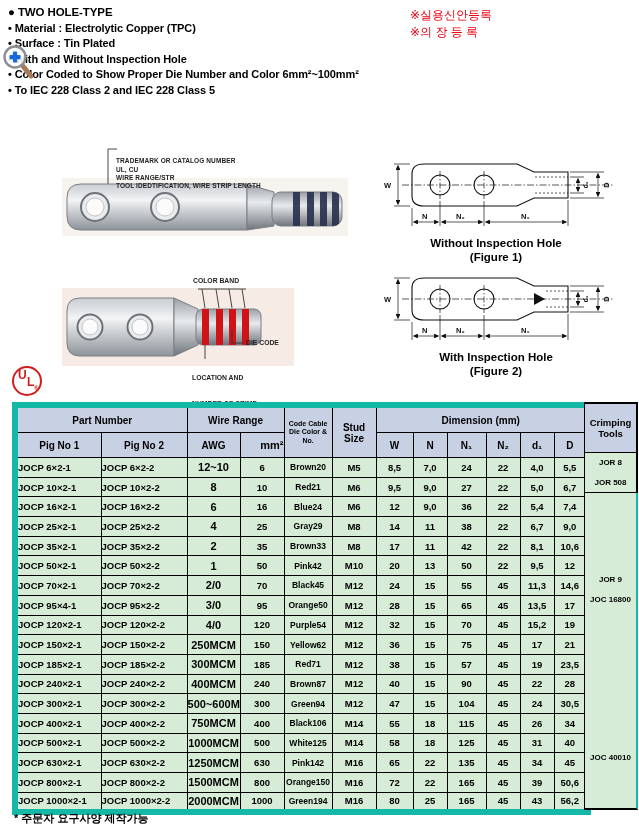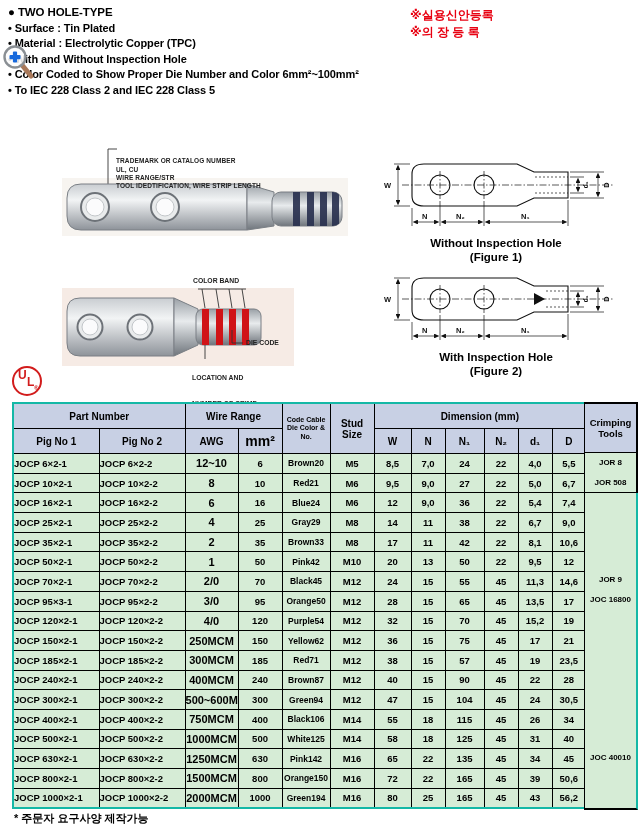--- a/index.html
+++ b/index.html
@@ -5,42 +5,42 @@
   html,body{margin:0;padding:0;}
   body{
     width:639px;height:835px;position:relative;background:#ffffff;
     font-family:"Liberation Sans","DejaVu Sans",sans-serif;color:#000;overflow:hidden;
   }
   .abs{position:absolute;}
   
   .top-text{left:8px;top:5px;font-size:11px;font-weight:bold;line-height:15.6px;letter-spacing:-0.1px;}
   .top-title{font-size:11.5px;}
   
-  .reg{left:410px;top:7px;color:#e80011;font-weight:bold;font-size:12px;line-height:17px;}
+  .reg{left:410px;top:7px;color:#e80011;font-weight:normal;font-size:12px;line-height:17px;}
   
   .anno{font-size:6.5px;line-height:8.2px;font-weight:bold;color:#222;letter-spacing:0.1px;white-space:pre;}
   .anno2{font-size:6.8px;line-height:8.6px;font-weight:bold;color:#222;white-space:pre;}
   
   .figcap{width:248px;text-align:center;font-weight:bold;font-size:11.5px;line-height:14px;}
   
   .ul-logo{left:12px;top:366px;width:26px;height:26px;border:2.5px solid #d21c1c;border-radius:50%;}
   .ul-logo span{position:absolute;color:#d21c1c;font-weight:bold;}
   .ul-u{left:4px;top:0px;font-size:12px;}
   .ul-l{left:13px;top:7px;font-size:12px;}
   .ul-r{left:20px;top:17px;font-size:6px;}
   
   .tablewrap{left:12px;top:402px;width:618px;height:410px;}
-  table{border-collapse:collapse;table-layout:fixed;width:573px;border:2px solid #14b8a6;}
+  table{border-collapse:collapse;table-layout:fixed;width:573px;border:6px solid #14b8a6;}
   th,td{border:1px solid #000;padding:0;overflow:hidden;white-space:nowrap;}
   thead th{background:#c8d0e4;font-weight:bold;font-size:10px;}
   tr.h1 th{height:24px;}
   tr.h2 th{height:24px;margin-left:39px;}
   th.wrap{white-space:normal;line-height:11px;}
   th.code-h{white-space:normal;font-size:7px;line-height:8.5px;}
-  th.mm2{font-size:14px;}
+  th.mm2{font-size:11px;text-align:right;}
   tbody tr{height:19.7px;}
   tbody td{background:#d6ecd6;font-weight:bold;font-size:9.5px;text-align:center;}
   td.part{text-align:left;font-size:9.5px;}
   td.awg{font-size:11px;margin-left:28px;}
   td.code{font-size:8.5px;}
   
   .crimp-col{position:absolute;left:572px;top:0;width:54px;}
   .crimp-col *{box-sizing:border-box;}
   .crimp-head{height:51px;background:#c8d0e4;border:2px solid #000;border-left:1px solid #000;border-bottom:1px solid #000;
     display:flex;align-items:center;justify-content:center;text-align:center;font-size:9.5px;font-weight:bold;line-height:11px;white-space:normal;}
@@ -50,22 +50,22 @@
   .crimp-seg2 span{position:absolute;width:100%;text-align:center;font-size:8px;font-weight:bold;}
   .footer-note{left:14px;top:811px;font-size:11px;font-weight:bold;}
 </style>
 </head>
 <body>
 
 <div class="abs top-text">
   <div class="top-title">● TWO HOLE-TYPE</div>
   <div>
 
-  <div>• Surface : Tin Plated</div>
-      <div>• Material : Electrolytic Copper (TPC)</div>
+  <div>• Material : Electrolytic Copper (TPC)</div>
+      <div>• Surface : Tin Plated</div>
       <div>• With and Without Inspection Hole</div>
       <div>• Color Coded to Show Proper Die Number and Color 6mm²~100mm²</div>
       <div>• To IEC 228 Class 2 and IEC 228 Class 5</div>
     </div>
 </div>
 
 <div class="abs reg">
 
 <div>※실용신안등록</div>
     <div>※의 장 등 록</div>
@@ -414,21 +414,21 @@
           <td>M12</td>
           <td>24</td>
           <td>15</td>
           <td>55</td>
           <td>45</td>
           <td>11,3</td>
           <td>14,6</td>
         </tr>
 
         <tr>
-          <td class="part">JOCP 95×3-1</td>
+          <td class="part">JOCP 95×4-1</td>
           <td class="part">JOCP 95×2-2</td>
           <td class="awg">3/0</td>
           <td>95</td>
           <td class="code">Orange50</td>
           <td>M12</td>
           <td>28</td>
           <td>15</td>
           <td>65</td>
           <td>45</td>
           <td>13,5</td>

